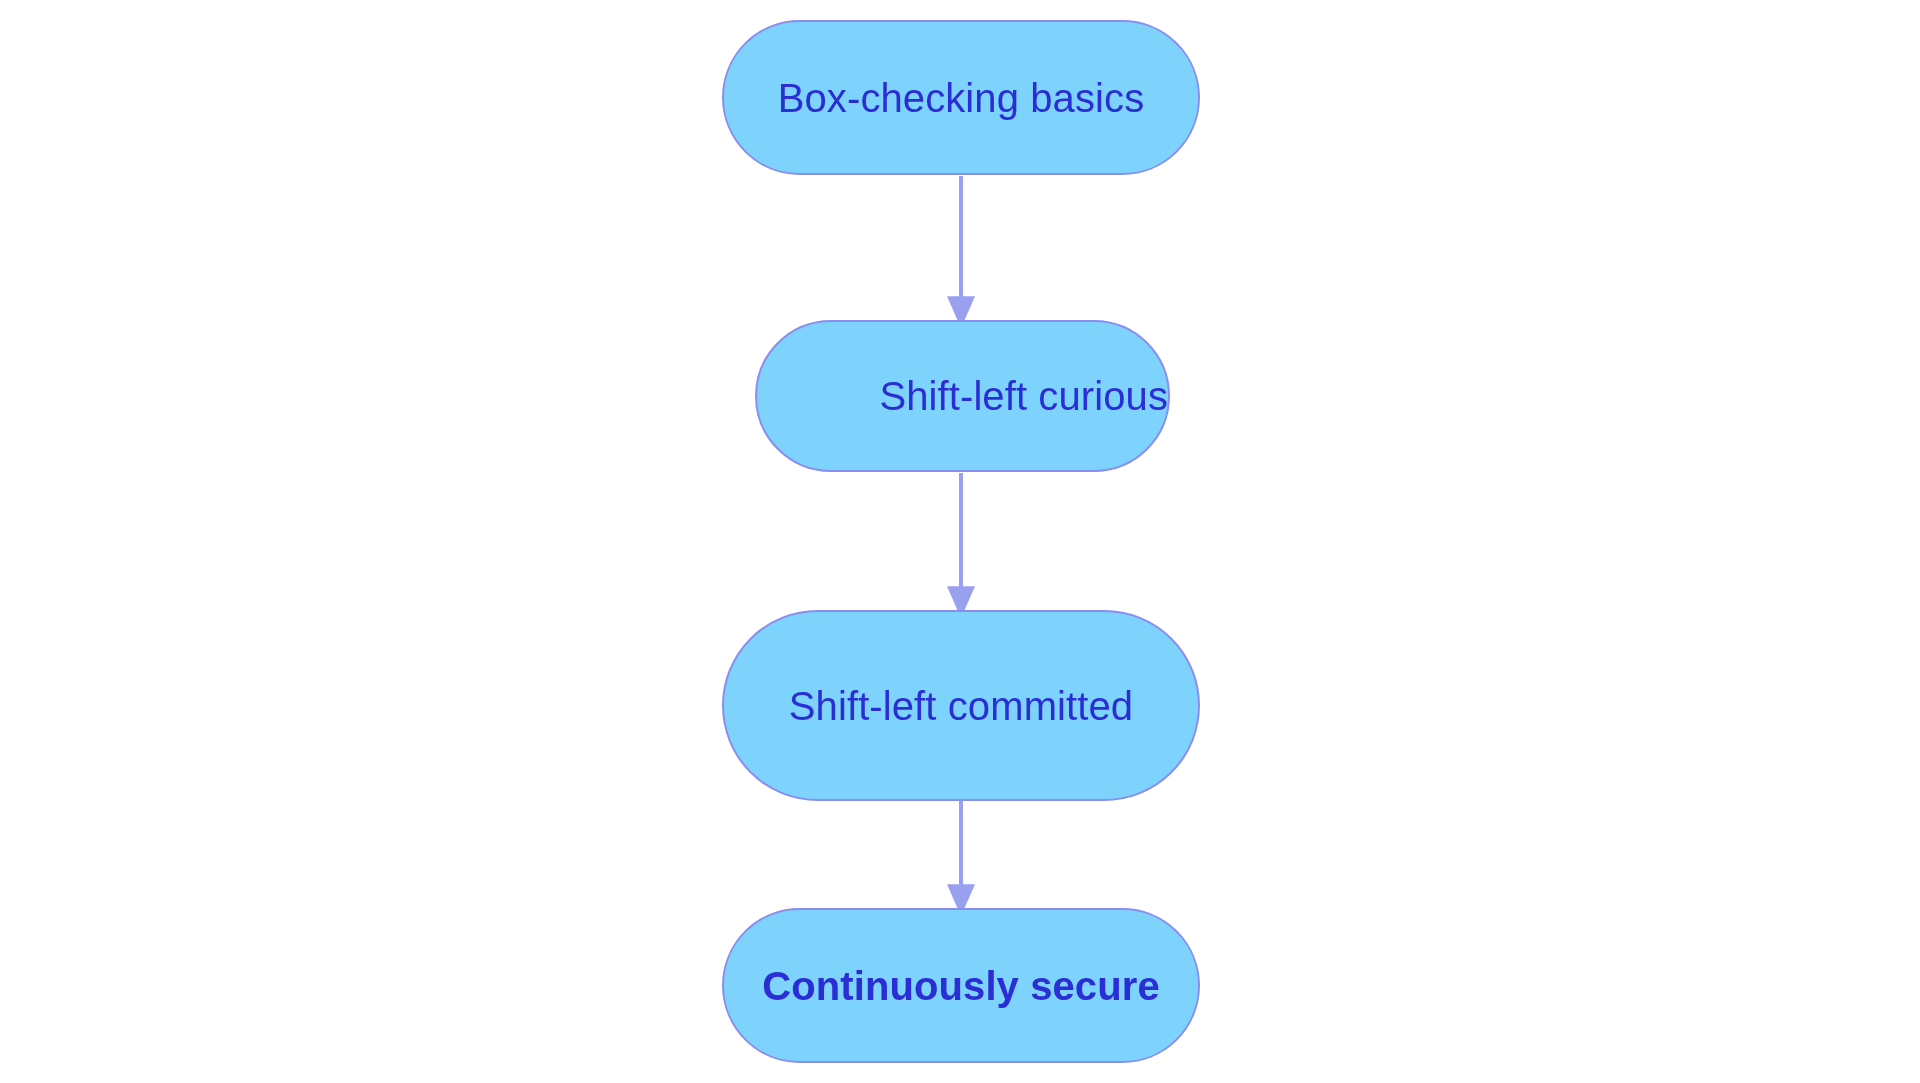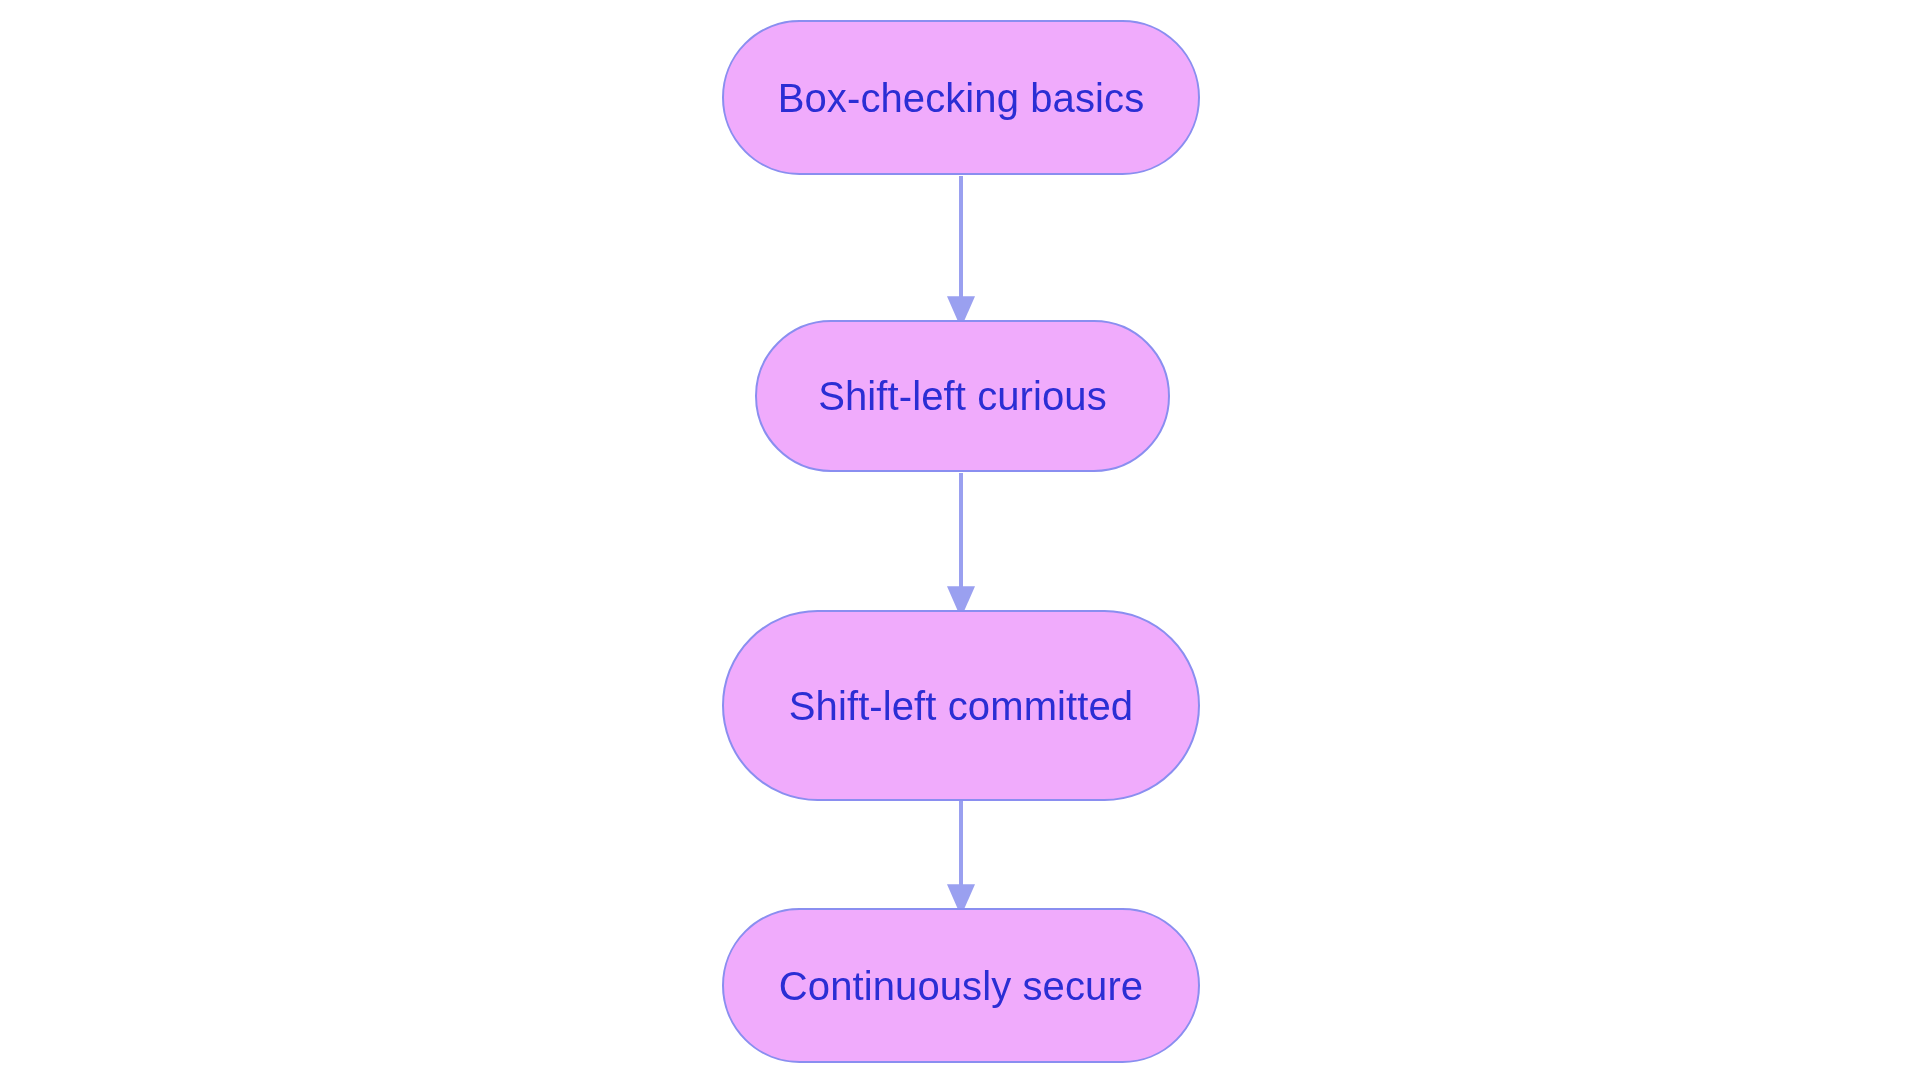--- a/index.html
+++ b/index.html
@@ -21,44 +21,44 @@
     height: 1083px;
     background: #ffffff;
   }
 
   .flow-node {
     position: absolute;
     box-sizing: border-box;
     display: flex;
     align-items: center;
     justify-content: center;
-    background: #f0abfc;
+    background: #7dd3fc;
     border: 2px solid #8a8ef0;
     border-radius: 999px;
     color: #2b2ed4;
     font-size: 40px;
     font-weight: 400;
     letter-spacing: 0.1px;
     line-height: 1;
     white-space: nowrap;
     user-select: none;
   }
 
   .node-label {
     color: #2b2ed4;
     font-size: 40px;
     line-height: 1;
     white-space: nowrap;
   }
 
   
   .node-1 { left: 722px; top: 20px;  width: 478px; height: 155px; }
-  .node-2 { left: 755px; top: 320px; width: 415px; height: 152px; }
+  .node-2 { left: 755px; top: 320px; width: 415px; height: 152px; justify-content: flex-end; }
   .node-3 { left: 722px; top: 610px; width: 478px; height: 191px; }
-  .node-4 { left: 722px; top: 908px; width: 478px; height: 155px; }
+  .node-4 { left: 722px; top: 908px; width: 478px; height: 155px; font-weight: bold; }
 
   
   .flow-edge {
     position: absolute;
     left: 0;
     top: 0;
     width: 1920px;
     height: 1083px;
     pointer-events: none;
   }

